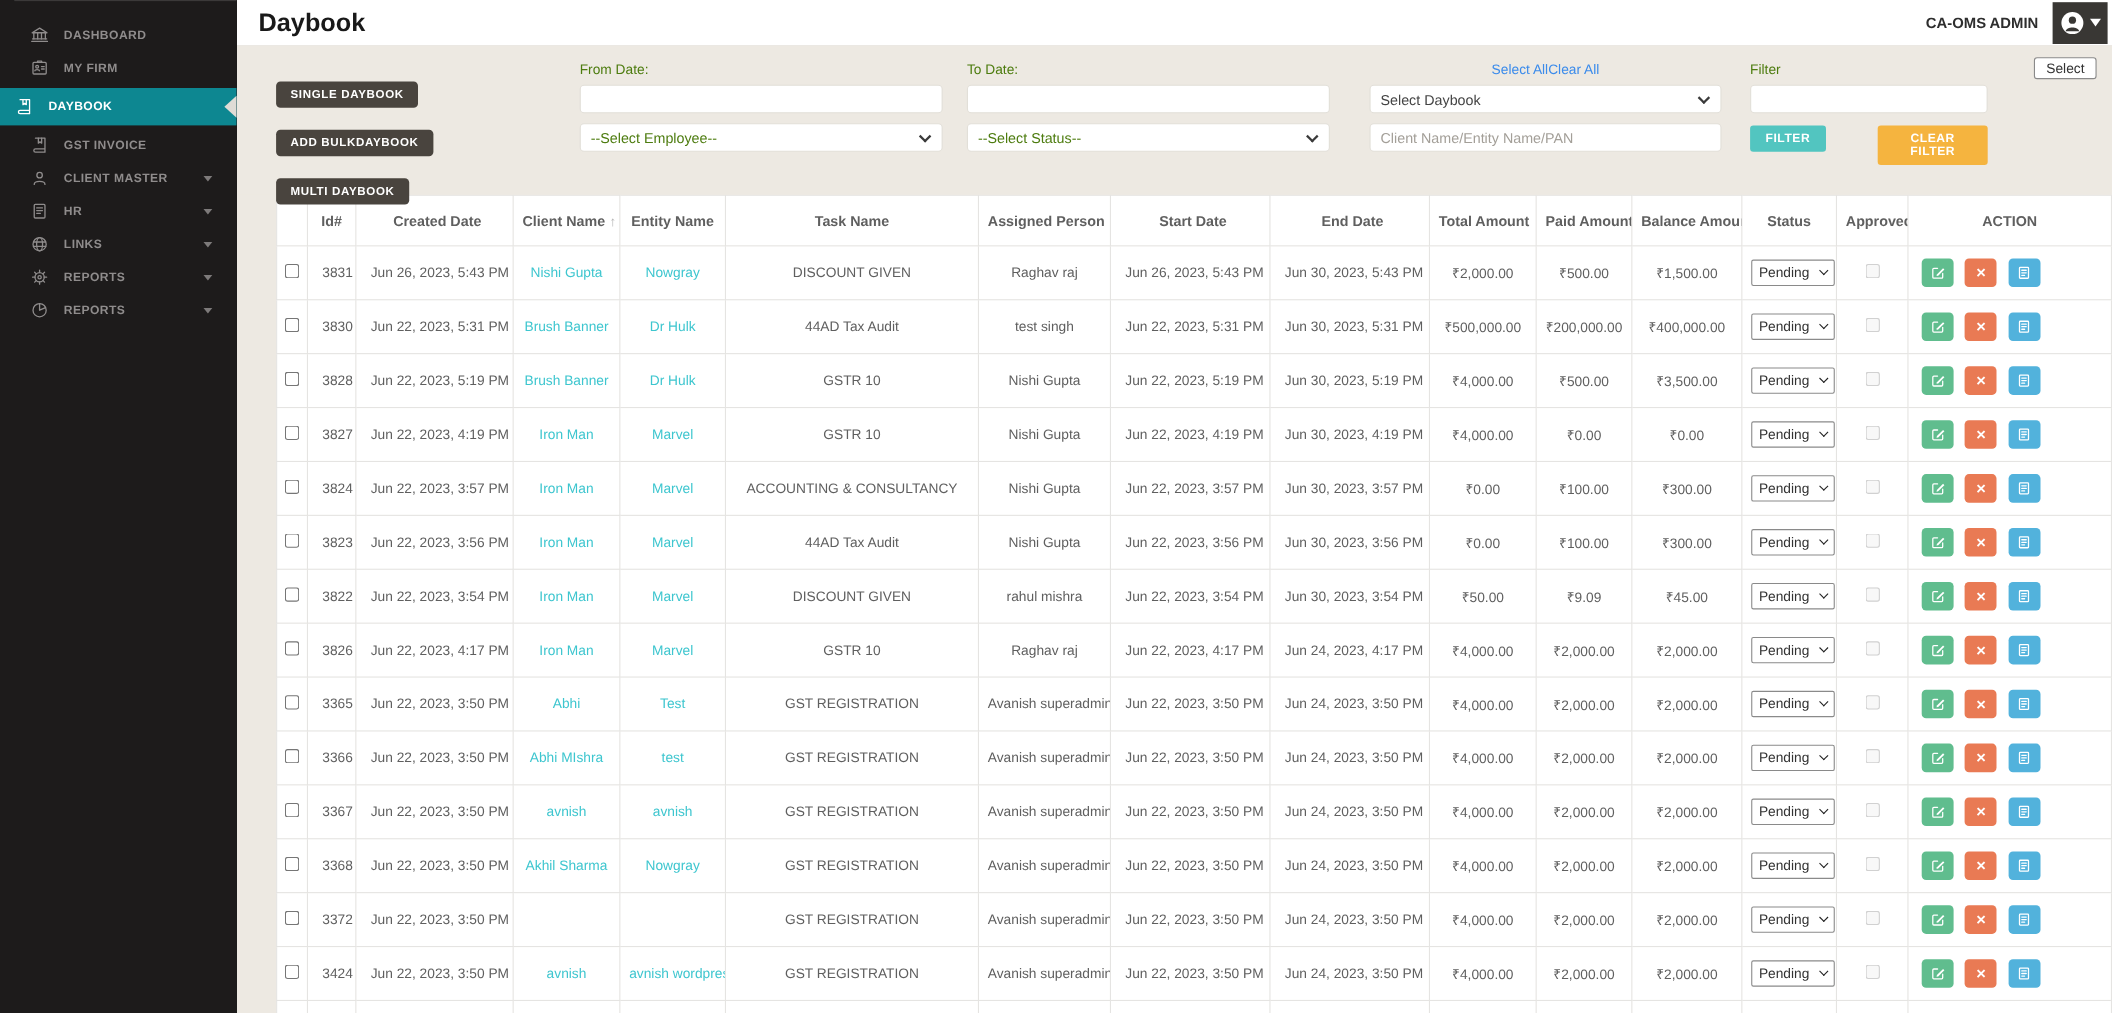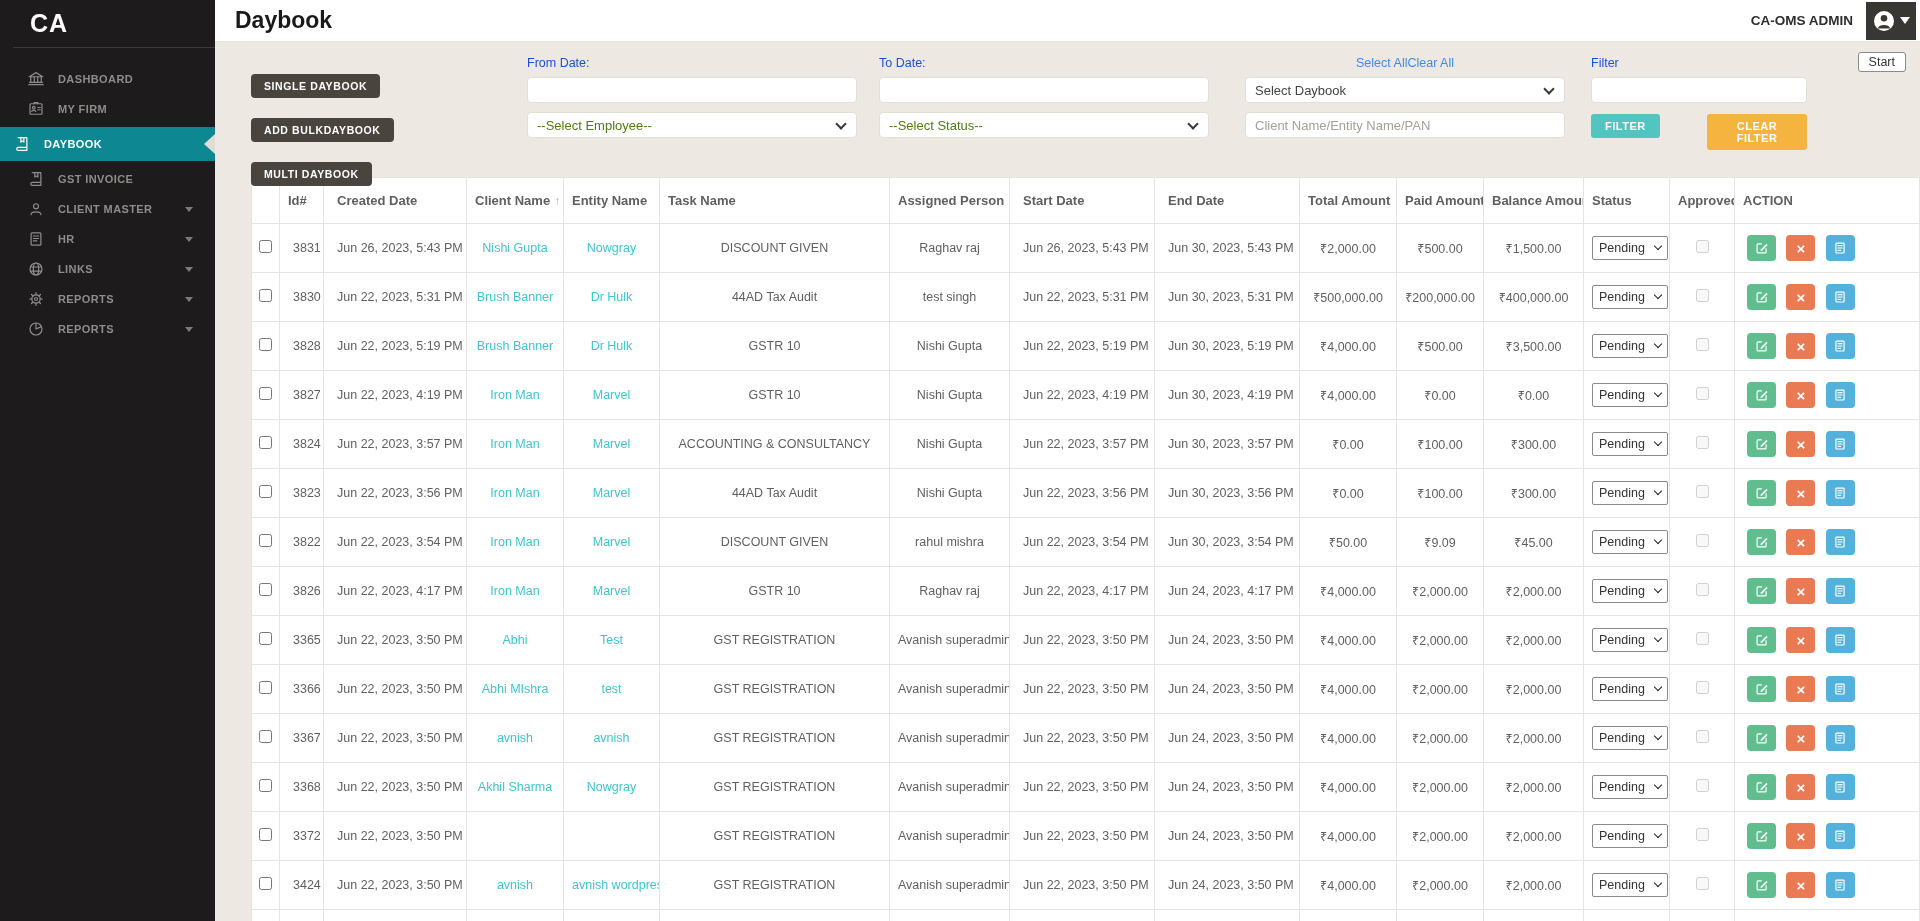--- a/index.html
+++ b/index.html
@@ -37,21 +37,21 @@
   .topbar-right { margin-left:auto; display:flex; align-items:center; gap:13px; }
   .user-name { font-size:13.5px; font-weight:bold; color:#2e2e2e; }
   .avatar-box { width:50px; height:38px; background:#393734; display:flex;
     align-items:center; justify-content:center; gap:4px; cursor:pointer; }
   .avatar-box svg { width:24px; height:24px; }
   .avatar-caret { width:0; height:0; border-left:5px solid transparent;
     border-right:5px solid transparent; border-top:7px solid #fff; }
 
   
   .filters { position:relative; height:135px; background:#ede9e2; }
-  .flabel { font-size:12.5px; color:#1d4ed8; }
+  .flabel { font-size:12.5px; color:#4d7c0f; }
   .finput, .fselect-wrap select, .fselect-wrap {
     font-size:13px; }
   .finput { position:absolute; height:26px; background:#fff;
     border:1px solid #e2dfd8; border-radius:4px; padding:0 9px; color:#444;
     width:100%; }
   .finput::placeholder { color:#a39f98; }
   .grp { position:absolute; }
   .btn-stack { position:absolute; left:36px; top:32px; display:flex;
     flex-direction:column; gap:20px; align-items:flex-start; }
   .dark-btn { background:#49443e; color:#fff; border:none; border-radius:4px;
@@ -76,21 +76,21 @@
     padding:6px 14px; cursor:pointer; font-family:inherit; }
   .export-btn { position:absolute; right:14px; top:10px; background:#fff;
     border:1px solid #8a8a8a; border-radius:3px; font-size:12.5px; color:#333;
     padding:2px 10px; cursor:pointer; font-family:inherit; }
 
   
   .tablewrap { padding-left:36px; }
   table { border-collapse:collapse; table-layout:fixed; width:1669px;
     background:#fff; }
   th, td { border:1px solid #e5e4e2; overflow:hidden; white-space:nowrap; }
-  th { font-size:13px; font-weight:bold; color:#5f5f5f; text-align:left;
+  th { font-size:13px; font-weight:bold; color:#5f5f5f; text-align:center;
     padding:15px 8px; background:#fff; }
   td { font-size:12.5px; color:#5f5f5f; padding:11px 8px; height:40px; }
   .t-center { text-align:center; }
   .t-left { text-align:center; padding-left:13px; }
   th.pl { padding-left:13px; }
   .sort { color:#b3b3b3; font-size:12px; margin-left:4px; }
   .tlink { color:#3ec6cf; cursor:pointer; text-decoration:none; }
   .c-check { width:28px; text-align:center; padding:11px 2px; }
   input[type="checkbox"] { width:13px; height:13px; }
   .status-wrap { position:relative; display:inline-block; width:76px; }
@@ -109,21 +109,20 @@
   .act-delete { background:#e97a54; font-size:15px; font-weight:bold;
     font-family:inherit; }
   .act-view { background:#52b2dc; }
   .act-btn svg { width:14px; height:14px; stroke:#fff; fill:none;
     stroke-width:2; stroke-linecap:round; stroke-linejoin:round; }
 </style>
 </head>
 <body>
 
 <aside class="sidebar">
-  <div class="logo">CA</div>
   <div class="logo-divider"></div>
   <nav class="nav">
 
     <div class="nav-item">
       <span class="ic">
         <svg viewBox="0 0 24 24">
             <path d="M3 9 L12 3.5 L21 9 Z"></path>
             <path d="M5 9 V16.5 M9.7 9 V16.5 M14.3 9 V16.5 M19 9 V16.5"></path>
             <path d="M3.5 16.5 H20.5 M2.5 19.5 H21.5"></path>
           </svg>
@@ -287,21 +286,21 @@
       <input class="finput" style="top: 56px;" placeholder="Client Name/Entity Name/PAN">
     </div>
 
     <div class="grp" style="left:1376px; top:14px; width:216px;">
       <div class="flabel">Filter</div>
       <input class="finput" style="top: 21px;">
       <button class="teal-btn" style="left:0; top:58px;">FILTER</button>
       <button class="orange-btn" style="left:116px; top:58px;">CLEAR FILTER</button>
     </div>
 
-    <button class="export-btn">Start</button>
+    <button class="export-btn">Select</button>
   </div>
 
   <div class="tablewrap">
     <table>
       <colgroup>
         <col style="width:28px">
           <col style="width:44px">
           <col style="width:143px">
         <col style="width:97px">
           <col style="width:96px">

